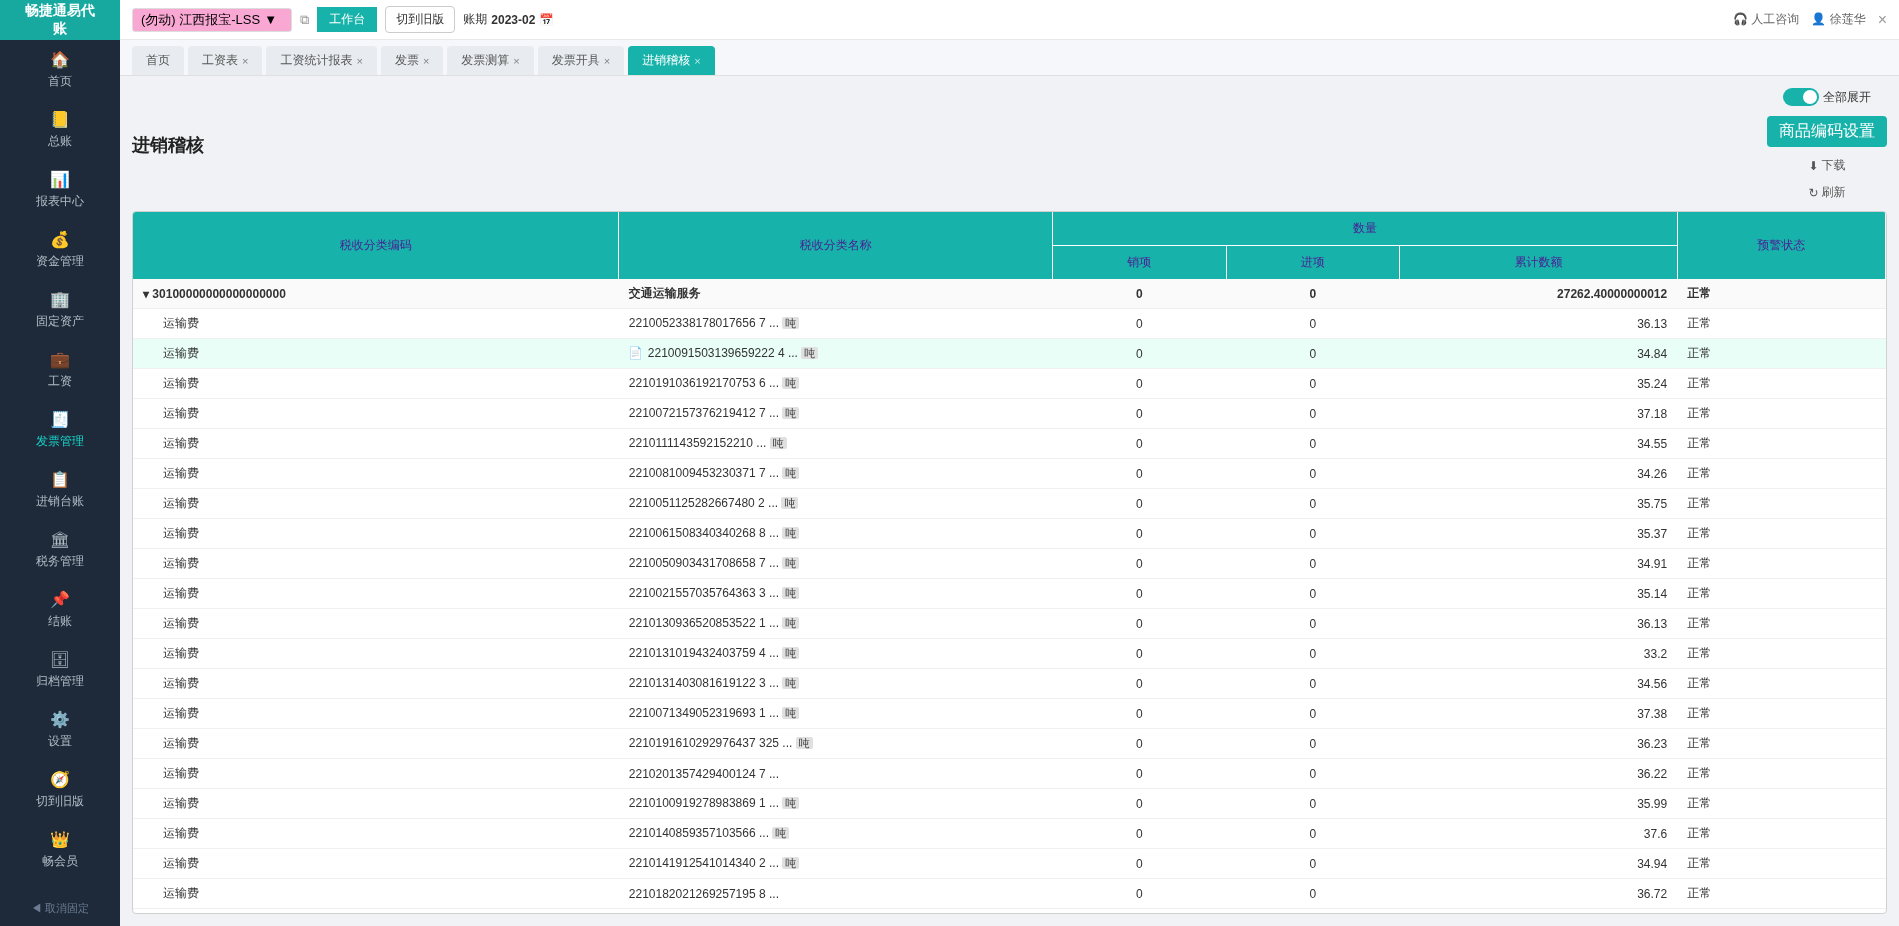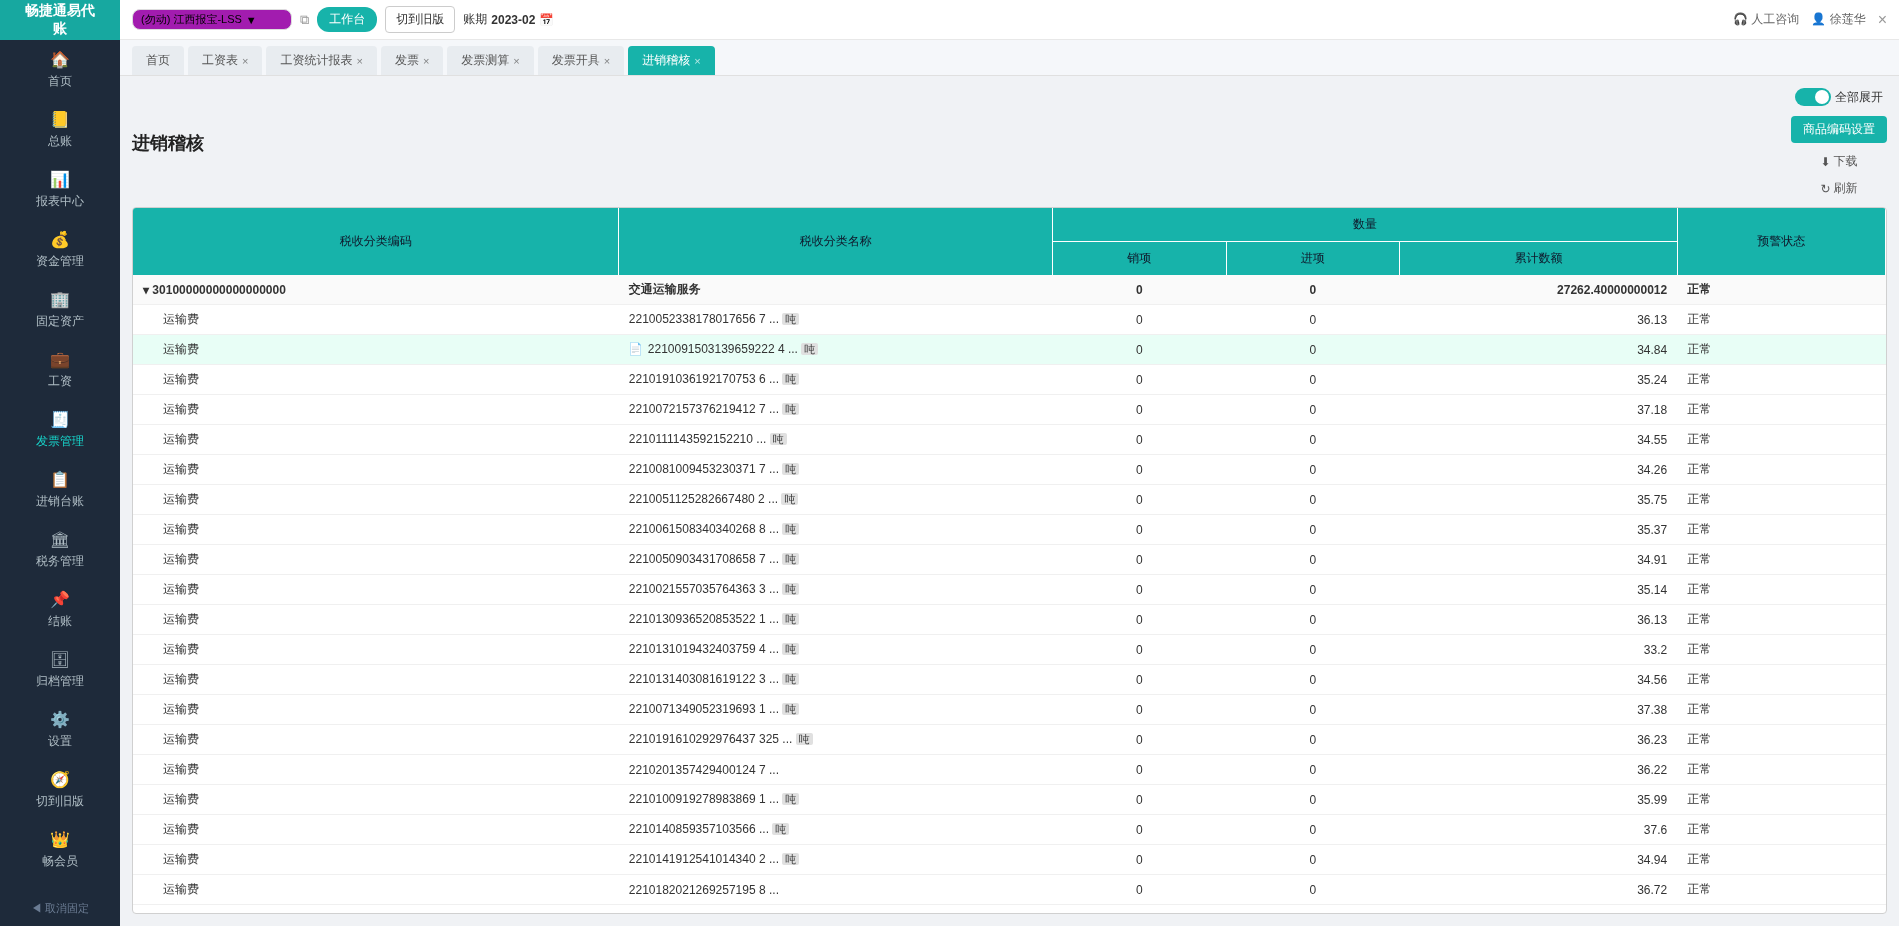--- a/index.html
+++ b/index.html
@@ -63,34 +63,34 @@
       display: flex;
       align-items: center;
       padding: 0 12px;
       border-bottom: 1px solid #e8e8e8;
       gap: 8px;
       flex-shrink: 0;
     }
     .topbar-company {
       display: flex;
       align-items: center;
-      background: #a21caf;
+      background: #f9a8d4;
       border: 1px solid #ddd;
-      border-radius: 8px;
+      border-radius: 3px;
       padding: 2px 8px;
-      font-size: 11px;
+      font-size: 13px;
       cursor: pointer;
       gap: 4px;
       min-width: 160px;
     }
     .topbar-btn {
       background: #17b3aa;
       color: white;
       border: none;
-      border-radius: 12px;
+      border-radius: 0;
       padding: 4px 12px;
       font-size: 12px;
       cursor: pointer;
     }
     .topbar-btn-outline {
       background: white;
       color: #333;
       border: 1px solid #ccc;
       border-radius: 4px;
       padding: 4px 10px;
@@ -209,21 +209,21 @@
       position: absolute;
       right: 2px;
       top: 2px;
     }
     .btn-green {
       background: #17b3aa;
       color: white;
       border: none;
       border-radius: 4px;
       padding: 5px 12px;
-      font-size: 12px;
+      font-size: 16px;
       cursor: pointer;
     }
     .btn-icon {
       background: none;
       border: none;
       font-size: 12px;
       color: #555;
       cursor: pointer;
       display: flex;
       align-items: center;
@@ -238,21 +238,21 @@
       border-radius: 4px;
       background: white;
     }
     table {
       width: 100%;
       border-collapse: collapse;
       min-width: 900px;
     }
     thead tr th {
       background: #17b3aa;
-      color: #0f172a;
+      color: #4c1d95;
       padding: 8px 10px;
       text-align: center;
       font-size: 12px;
       font-weight: normal;
       border-right: 1px solid rgba(255,255,255,0.2);
       position: sticky;
       top: 0;
       z-index: 2;
     }
     thead tr.sub-header th {

